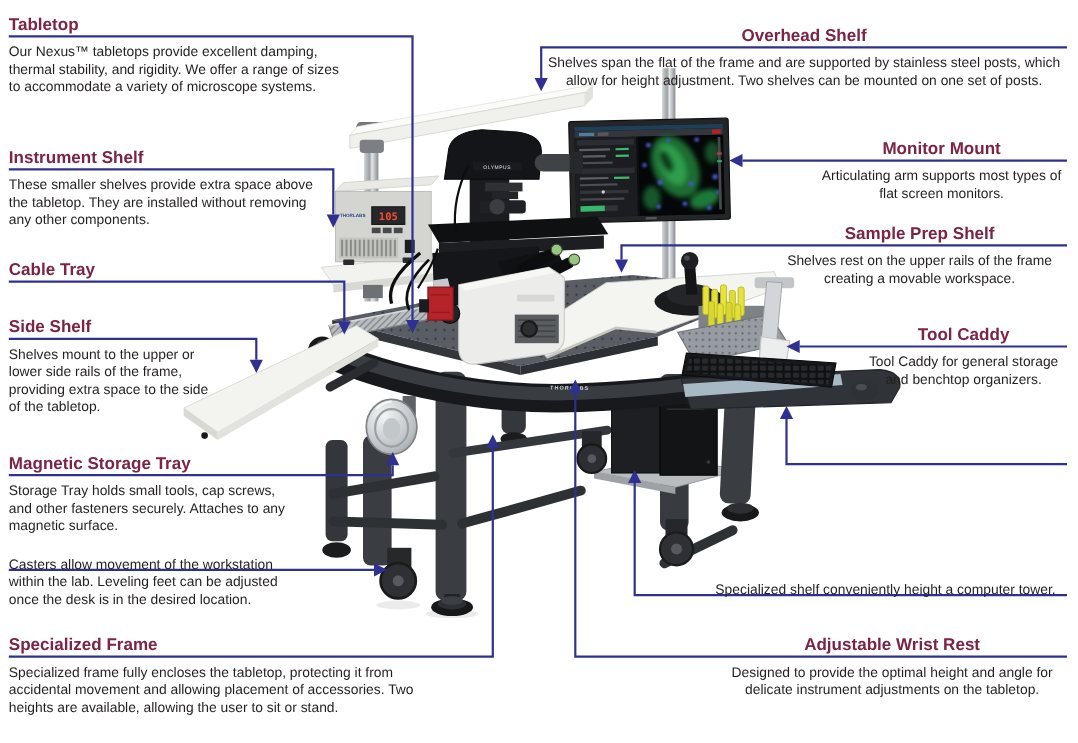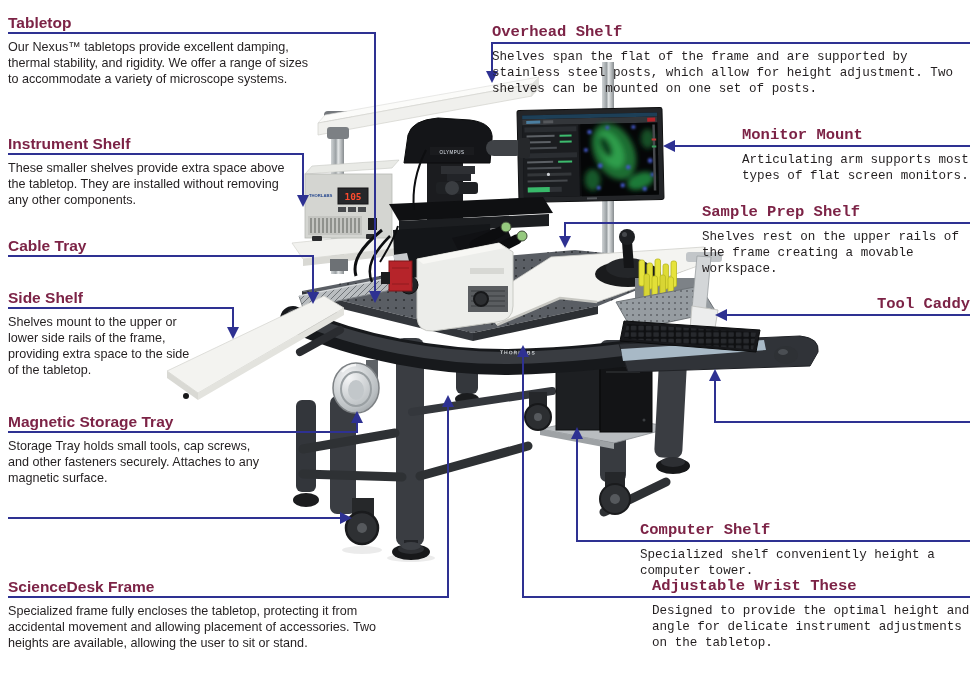--- a/index.html
+++ b/index.html
@@ -6,21 +6,21 @@
   body{
     width:980px;height:675px;background:#ffffff;position:relative;overflow:hidden;
     font-family:"Liberation Sans", sans-serif;
   }
   .stage{position:absolute;inset:0;}
   svg.layer{position:absolute;left:0;top:0;}
   .co{position:absolute;}
   .co .t{font-size:15.5px;font-weight:bold;color:#7c2346;line-height:19px;margin:0;}
   .co p{font-size:12.6px;line-height:16px;color:#231f20;margin:7px 0 0 0;}
   .co.left{left:8px;text-align:left;}
-  .co.right{right:10px;text-align:left;font-family:Liberation Mono, monospace;}
+  .co.right{right:10px;text-align:center;}
   .co.right p{margin-left:auto;}
 </style>
 </head>
 <body>
 
 <div class="stage">
 
 <svg class="layer" width="980" height="675" viewBox="0 0 980 675">
   <defs>
     <linearGradient id="steel" x1="0" y1="0" x2="1" y2="0">
@@ -384,43 +384,44 @@
 </div>
 <div class="co left" style="top:288px">
   <h2 class="t">Side Shelf</h2>
   <p style="width:184px">Shelves mount to the upper or lower side rails of the frame, providing extra space to the side of the tabletop.</p>
 </div>
 <div class="co left" style="top:412px">
   <h2 class="t">Magnetic Storage Tray</h2>
   <p style="width:262px">Storage Tray holds small tools, cap screws, and other fasteners securely. Attaches to any magnetic surface.</p>
 </div>
 <div class="co left" style="top:498px">
+  <p style="width:272px">Casters allow movement of the workstation within the lab. Leveling feet can be adjusted once the desk is in the desired location.</p>
 </div>
 <div class="co left" style="top:577px">
-  <h2 class="t">ScienceDesk Frame</h2>
+  <h2 class="t">Specialized Frame</h2>
   <p style="width:398px">Specialized frame fully encloses the tabletop, protecting it from accidental movement and allowing placement of accessories. Two heights are available, allowing the user to sit or stand.</p>
 </div>
 
 <div class="co right" style="top:23px">
   <h2 class="t">Overhead Shelf</h2>
   <p style="width:478px">Shelves span the flat of the frame and are supported by stainless steel posts, which allow for height adjustment. Two shelves can be mounted on one set of posts.</p>
 </div>
 <div class="co right" style="top:126px">
   <h2 class="t">Monitor Mount</h2>
   <p style="width:228px">Articulating arm supports most types of flat screen monitors.</p>
 </div>
 <div class="co right" style="top:203px">
   <h2 class="t">Sample Prep Shelf</h2>
   <p style="width:268px">Shelves rest on the upper rails of the frame creating a movable workspace.</p>
 </div>
 <div class="co right" style="top:295px">
   <h2 class="t">Tool Caddy</h2>
+  <p style="width:188px">Tool Caddy for general storage and benchtop organizers.</p>
 </div>
 <div class="co right" style="top:521px">
-  <h2 class="t">Computer Shelf</h2>
   <p style="width:330px">Specialized shelf conveniently height a computer tower.</p>
 </div>
 <div class="co right" style="top:577px">
-  <h2 class="t">Adjustable Wrist These</h2>
+  <h2 class="t">Adjustable Wrist Rest</h2>
   <p style="width:318px">Designed to provide the optimal height and angle for delicate instrument adjustments on the tabletop.</p>
 </div>
 
 </div>
 
 </body></html>

